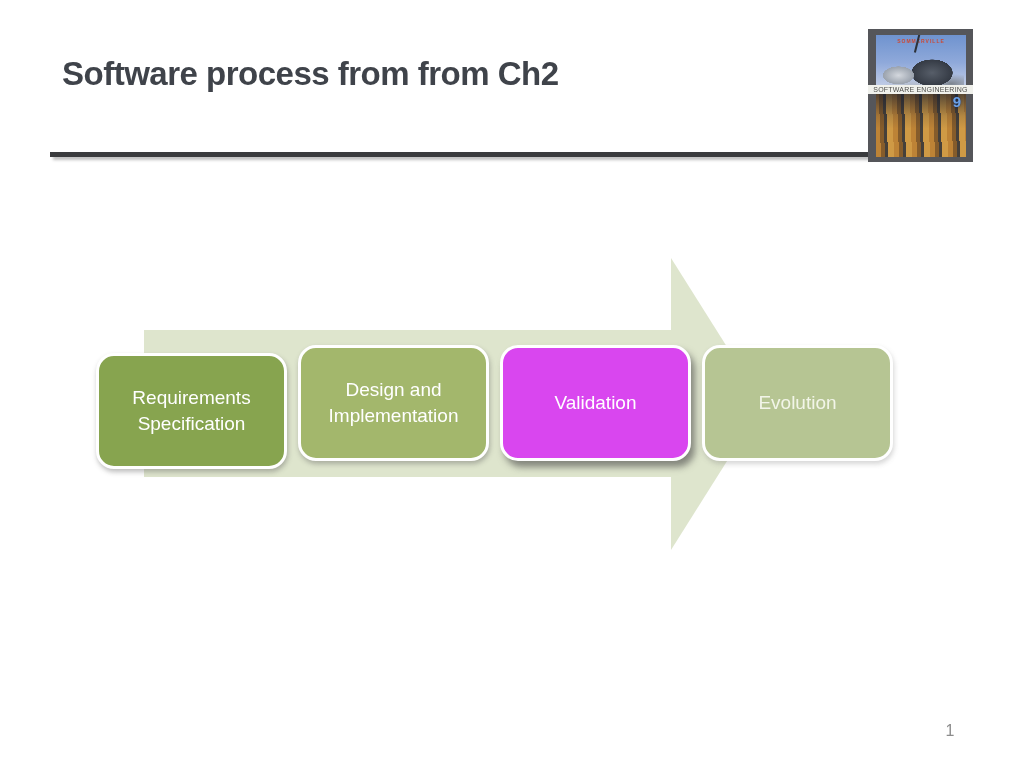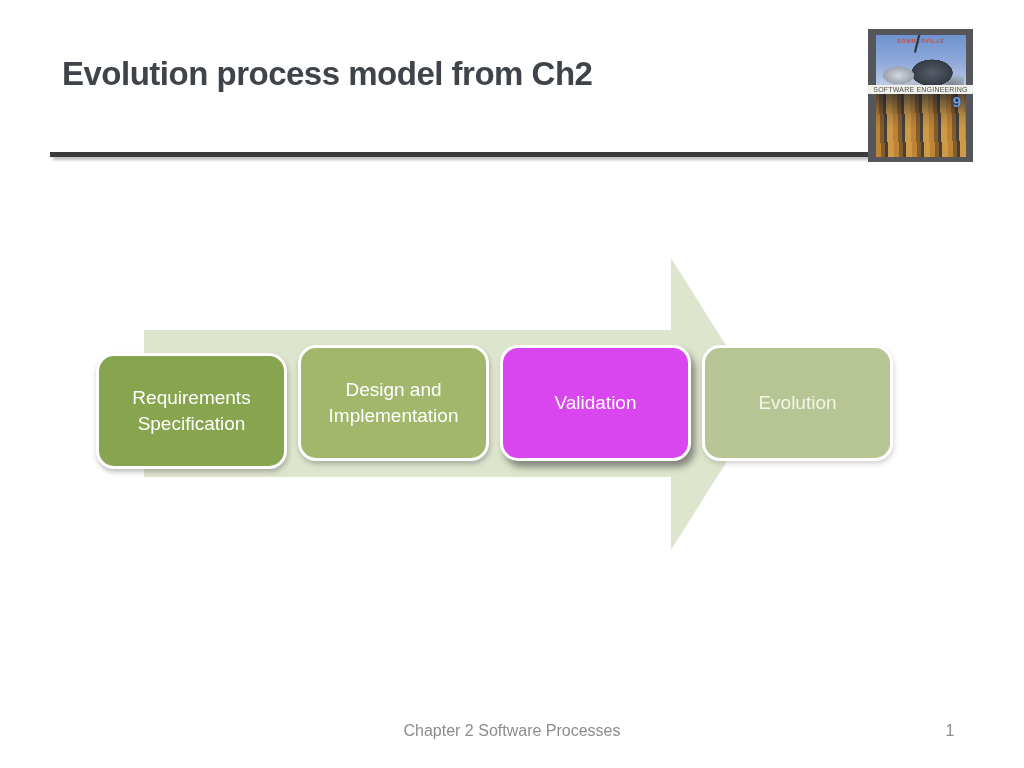--- a/index.html
+++ b/index.html
@@ -63,21 +63,21 @@
   .footer-text { position:absolute; left:0; top:722px; width:1024px; text-align:center;
           font-size:16px; color:#8c8c8c; }
   .page-number { position:absolute; left:930px; top:722px; width:40px; text-align:center;
           font-size:16px; color:#8c8c8c; }
 </style>
 </head>
 <body>
 
 <div class="slide">
 
-  <h1 class="title">Evolution process model from Ch2</h1>
+  <h1 class="title">Software process from from Ch2</h1>
   <div class="rule"></div>
 
   <div class="book">
     <div class="book-sky">
       <div class="book-publisher">SOMMERVILLE</div>
       <div class="book-building"></div>
       <div class="book-mast"></div>
     </div>
     <div class="book-band">SOFTWARE ENGINEERING</div>
     <div class="book-lower"></div>
@@ -93,16 +93,15 @@
   <div class="step step-1" style="background-color: rgb(163, 183, 108);">
     <span>Design and Implementation</span>
   </div>
   <div class="step step-2" style="background-color: #d946ef;">
     <span>Validation</span>
   </div>
   <div class="step step-3" style="background-color: rgb(182, 197, 147);">
     <span>Evolution</span>
   </div>
 
-  <div class="footer-text">Chapter 2 Software Processes</div>
   <div class="page-number">1</div>
 
 </div>
 
 </body></html>

